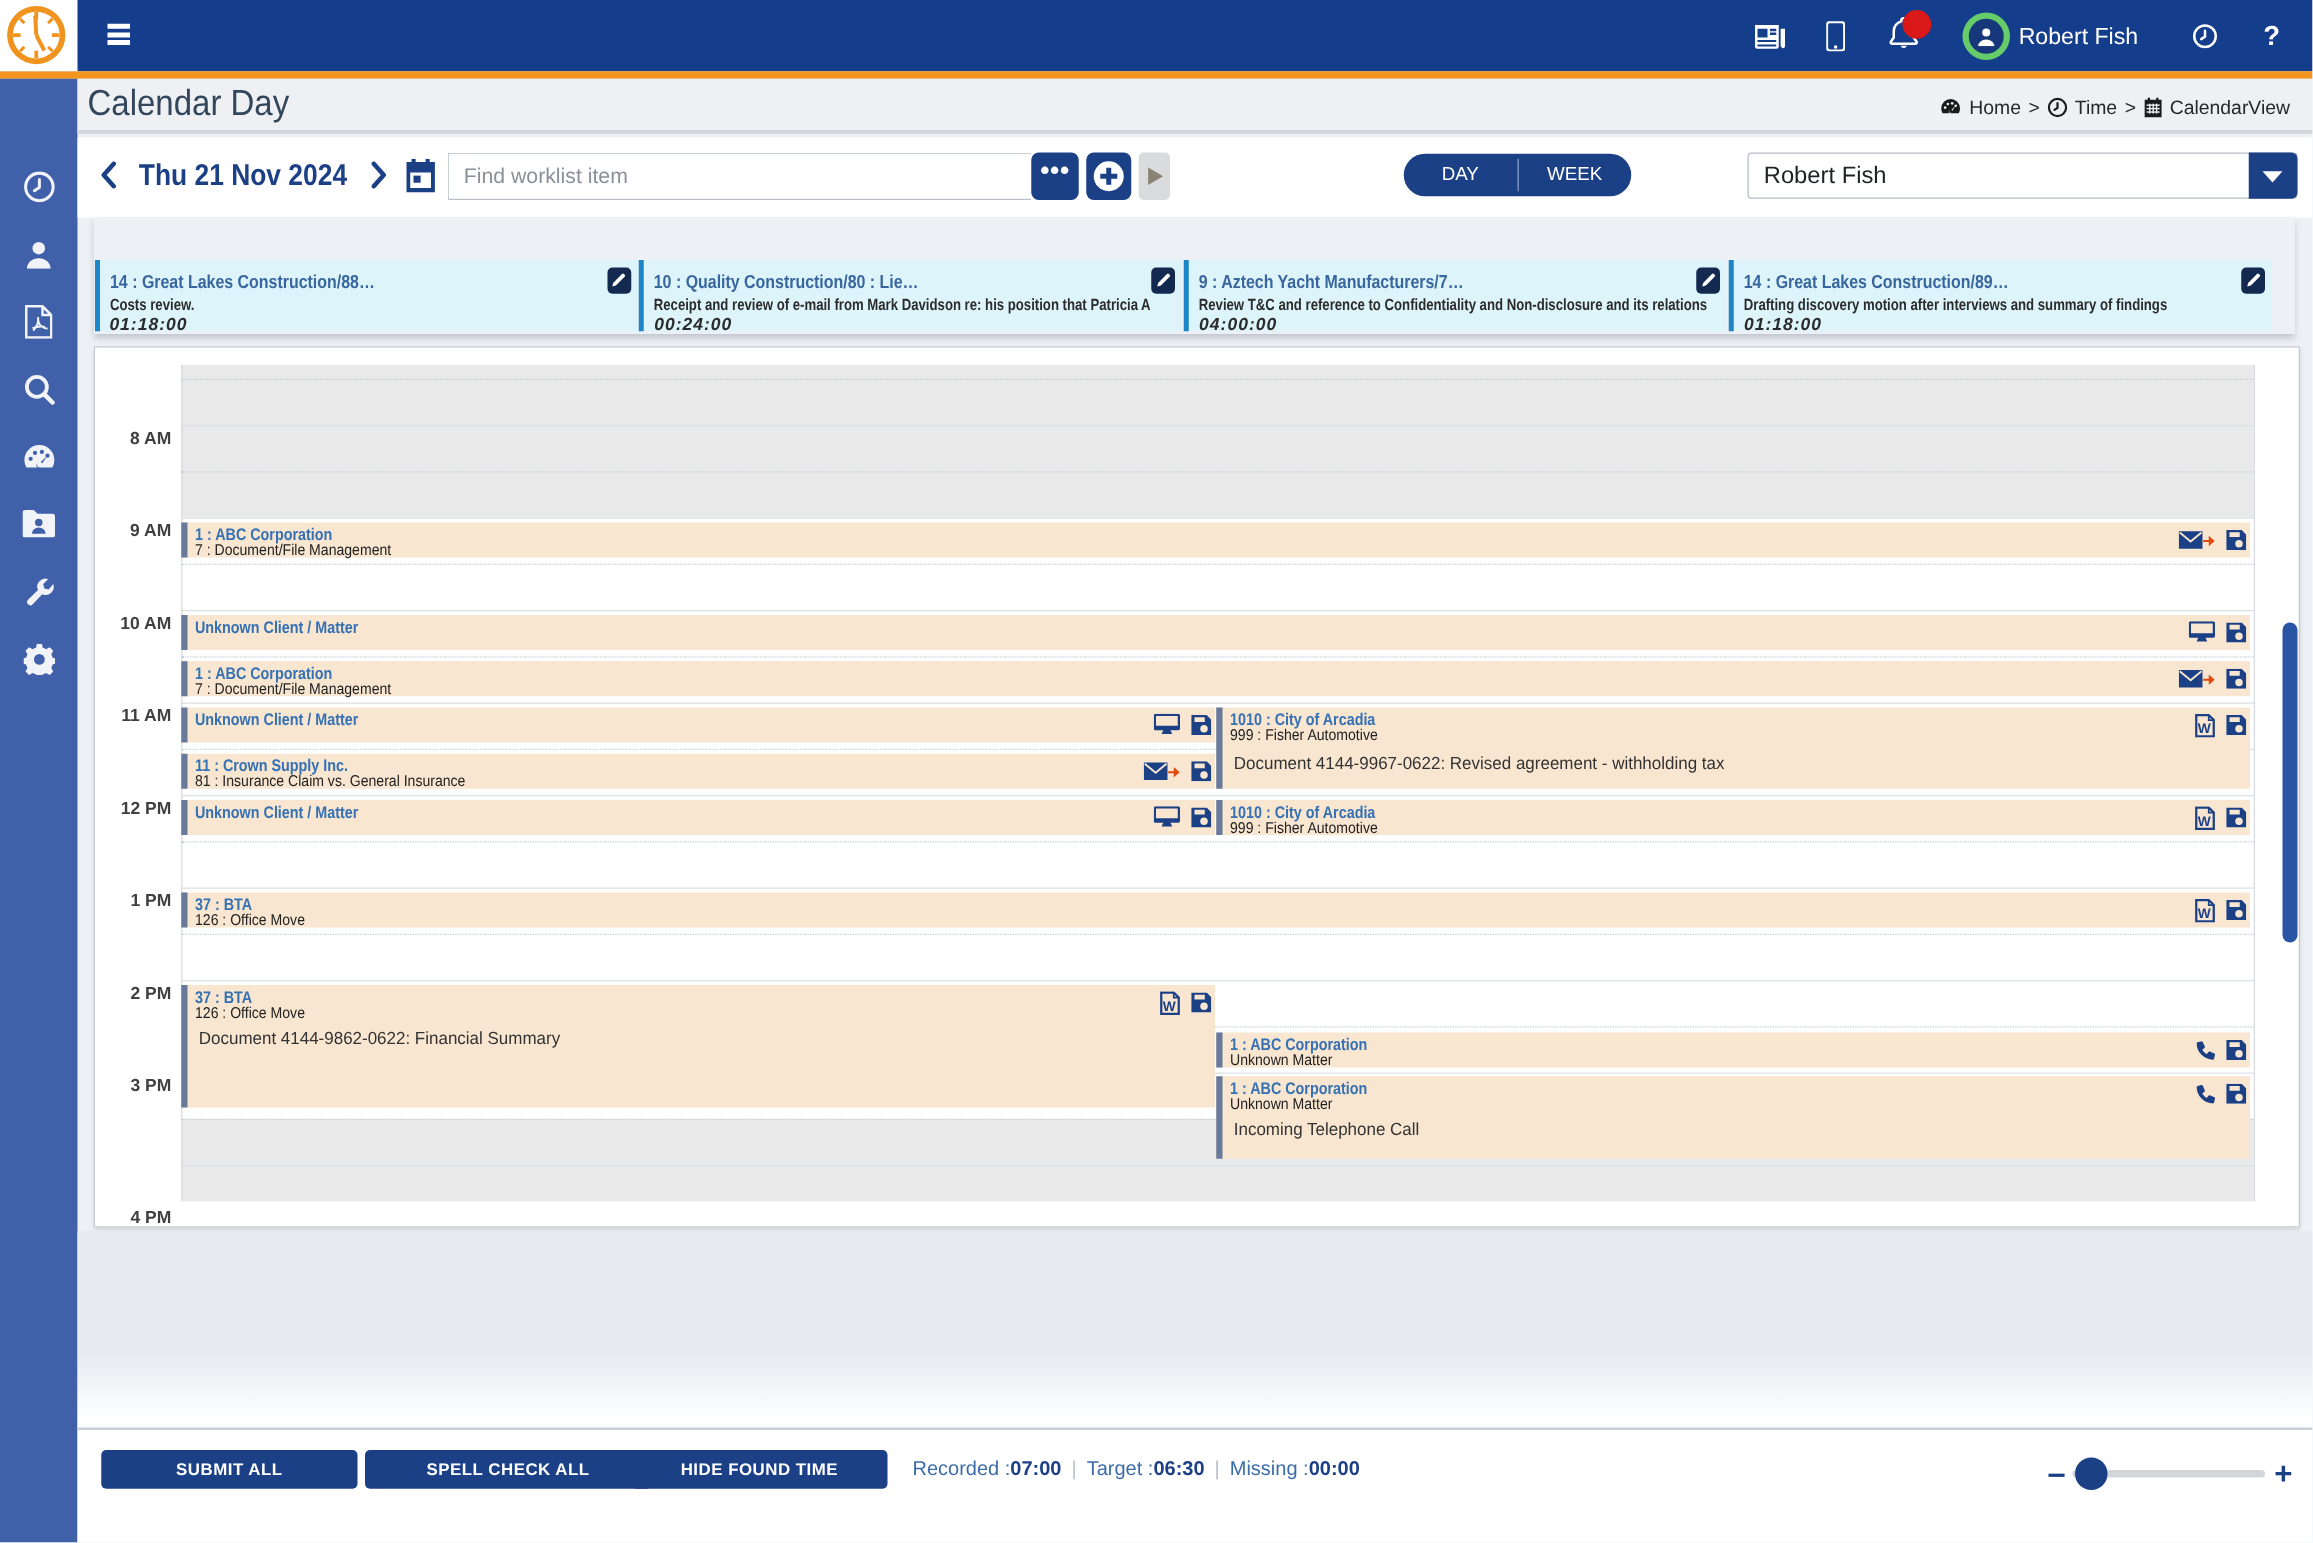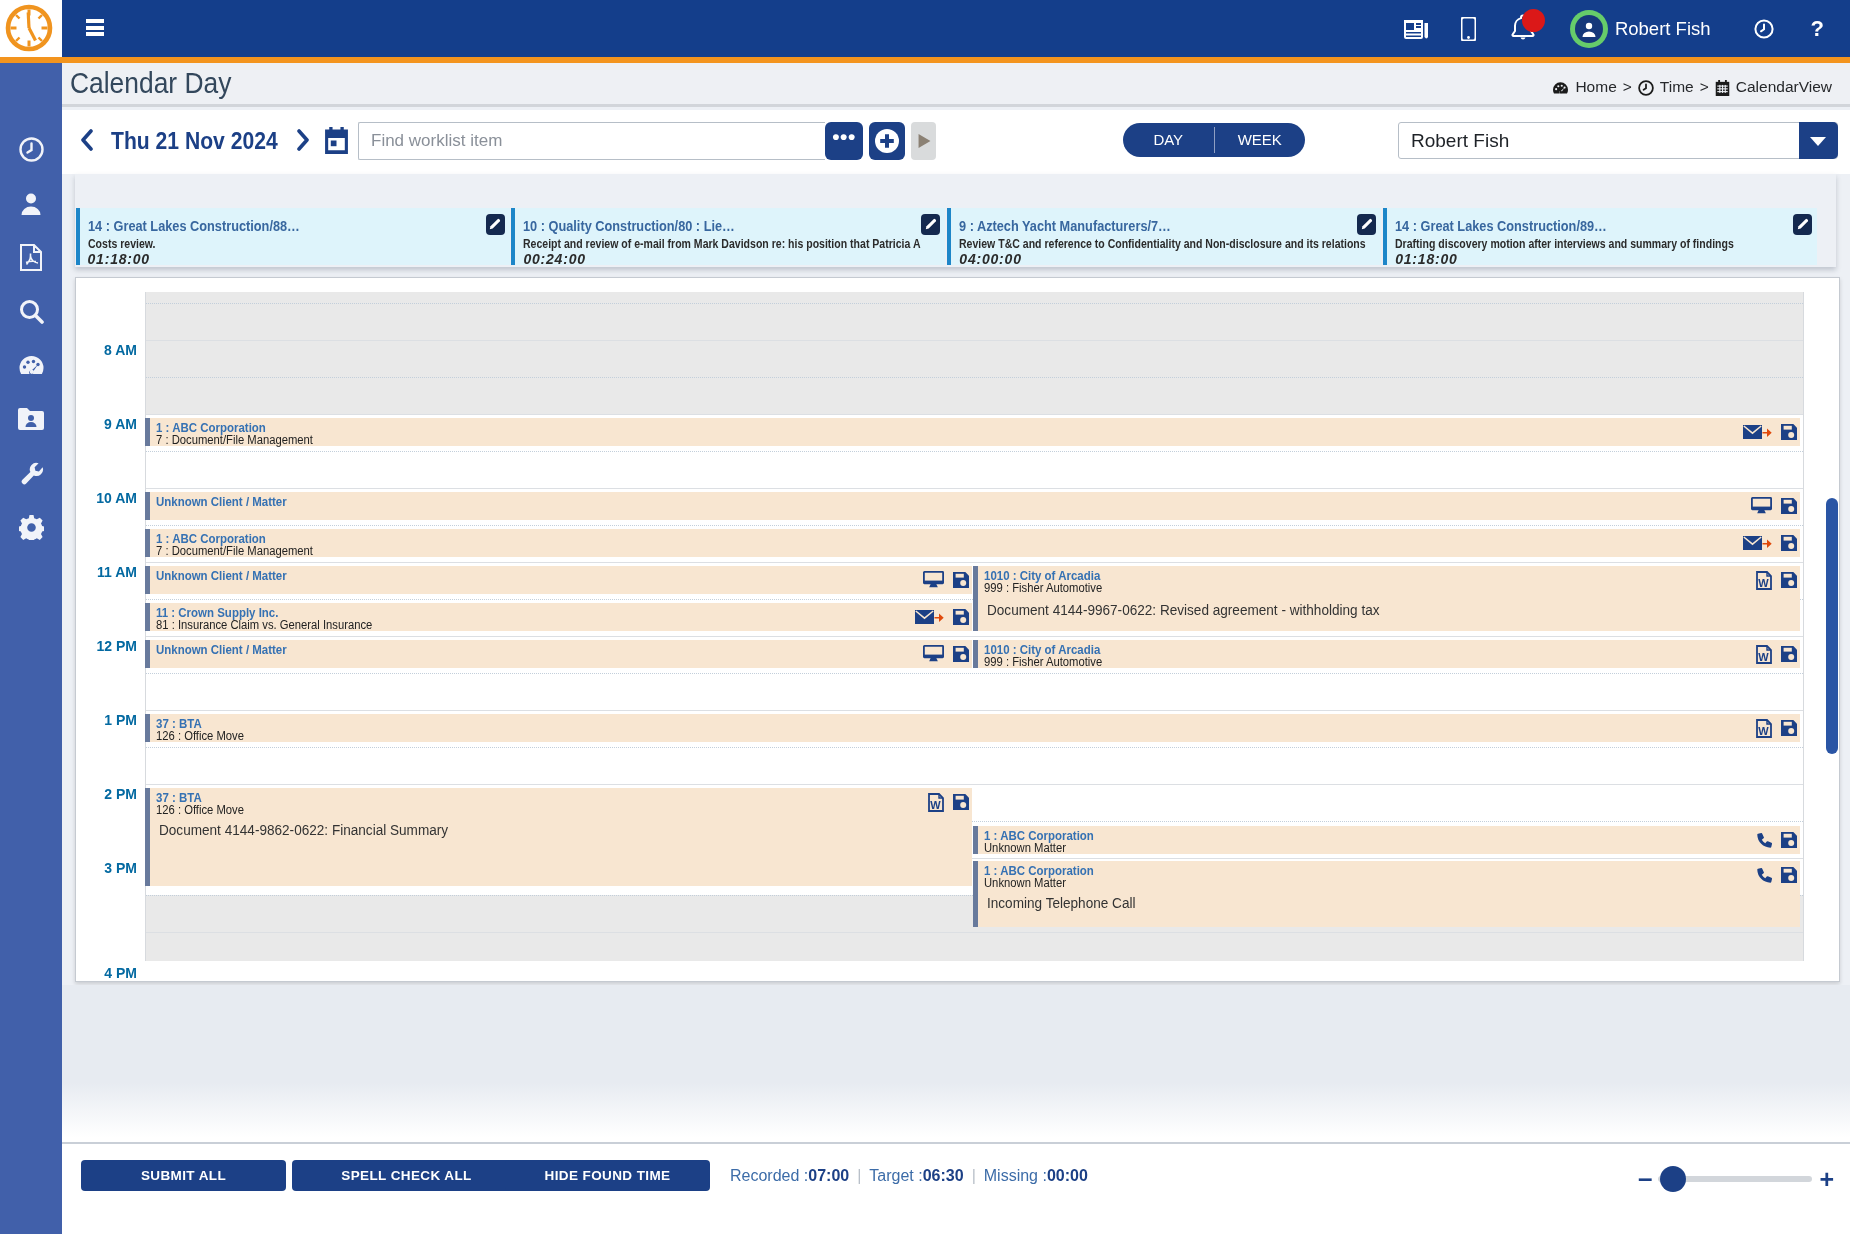--- a/index.html
+++ b/index.html
@@ -17,21 +17,21 @@
 .topicons { top:0; height:57px; display:flex; align-items:center; color:#fff; }
 #topbar-right { right:26px; }
 
 
 #sidebar { left:0; top:63px; width:62px; height:1171px; background:#4160aa; }
 .side-ic { position:absolute; left:0; width:62px; text-align:center; opacity:0.93; }
 
 
 #pagehead { left:62px; top:63px; width:1788px; height:44px; background:#eef0f4; border-bottom:3px solid #d2d5da; }
 #pagetitle { left:70px; top:67px; font-size:29px; color:#33475c; transform:scaleX(0.91); transform-origin:0 0; }
-#breadcrumb { top:78px; right:18px; font-size:15.5px; color:#26282b; display:flex; align-items:flex-end; gap:6px; }
+#breadcrumb { top:78px; right:18px; font-size:15.5px; color:#26282b; display:flex; align-items:flex-start; gap:6px; }
 
 
 #toolbar { left:62px; top:110px; width:1788px; height:64px; background:#fff; }
 #datetext { font-size:24px; font-weight:bold; color:#1c4086; transform:scaleX(0.88); transform-origin:0 0; }
 #searchbox { left:358px; top:122px; width:467px; height:38px; border:1px solid #b6bec7; border-right:none; background:#fff; color:#8a9099; font-size:17px; line-height:36px; padding-left:12px; border-radius:2px 0 0 2px; }
 #dots-btn { left:825px; top:122px; width:38px; height:38px; background:#1c4086; border-radius:6px; color:#fff; text-align:center; line-height:30px; font-size:21px; font-weight:bold; letter-spacing:0.5px; }
 #plus-btn { left:869px; top:122px; width:36px; height:38px; background:#1c4086; border-radius:6px; }
 #play-btn { left:911px; top:122px; width:25px; height:38px; background:#d9dbdc; border-radius:4px; }
 #daypill { left:1123px; top:123px; width:182px; height:34px; background:#1c4086; border-radius:17px; color:#fff; font-size:15px; display:flex; }
 #daypill div { flex:1; text-align:center; line-height:34px; }
@@ -47,21 +47,21 @@
 #entries-head .t { position:absolute; left:19px; top:7px; font-size:16px; }
 #entries-head .r { position:absolute; right:4px; top:6px; font-size:16px; letter-spacing:0.8px; }
 .card { position:absolute; top:34px; width:434px; height:57px; background:#def4fb; border-left:4px solid #1d86c8; overflow:hidden; }
 .card .t1 { position:absolute; left:8px; top:9px; font-size:15px; font-weight:bold; color:#38679f; transform:scaleX(0.85); transform-origin:0 0; white-space:nowrap; }
 .card .t2 { position:absolute; left:8px; top:28px; font-size:13px; font-weight:bold; color:#2b2b2b; white-space:nowrap; transform:scaleX(0.81); transform-origin:0 0; }
 .card .t3 { position:absolute; left:8px; top:43px; font-size:14px; font-weight:bold; color:#2b2b2b; letter-spacing:0.8px;font-style:italic; }
 .card .edit { position:absolute; right:5px; top:6px; width:19px; height:21px; background:#14294f; border-radius:4px; }
 
 
 #calpanel { left:75px; top:277px; width:1765px; height:705px; background:#fff; border:1px solid #c5cad1; box-shadow:0 2px 4px rgba(0,0,0,.15); }
-.hourlabel { position:absolute; width:60px; text-align:right; font-size:14px; font-weight:bold; color:#0369a1; }
+.hourlabel { position:absolute; width:60px; text-align:right; font-size:14px; font-weight:bold; color:#404040; }
 .gridline { position:absolute; left:70px; width:1658px; border-top:1px solid #dcdfe3; }
 .gridline.dot { border-top:1px dotted #c3cfdb; }
 .grayzone { position:absolute; left:70px; width:1658px; background:#e9e9e9; }
 .vline { position:absolute; top:15px; height:669px; border-left:1px solid #d7dade; }
 
 
 .ev { position:absolute; background:#f8e6d1; border-left:5px solid #687a9c; }
 .ev .t1 { position:absolute; left:6px; top:2px; font-size:13.5px; font-weight:bold; color:#3571b3; white-space:nowrap; transform:scaleX(0.85); transform-origin:0 0; }
 .ev .t2 { position:absolute; left:6px; top:15px; font-size:12.5px; color:#222; white-space:nowrap; transform:scaleX(0.9); transform-origin:0 0; }
 .ev .t3 { position:absolute; left:9px; font-size:14px; color:#333; white-space:nowrap; transform:scaleX(0.97); transform-origin:0 0; }

